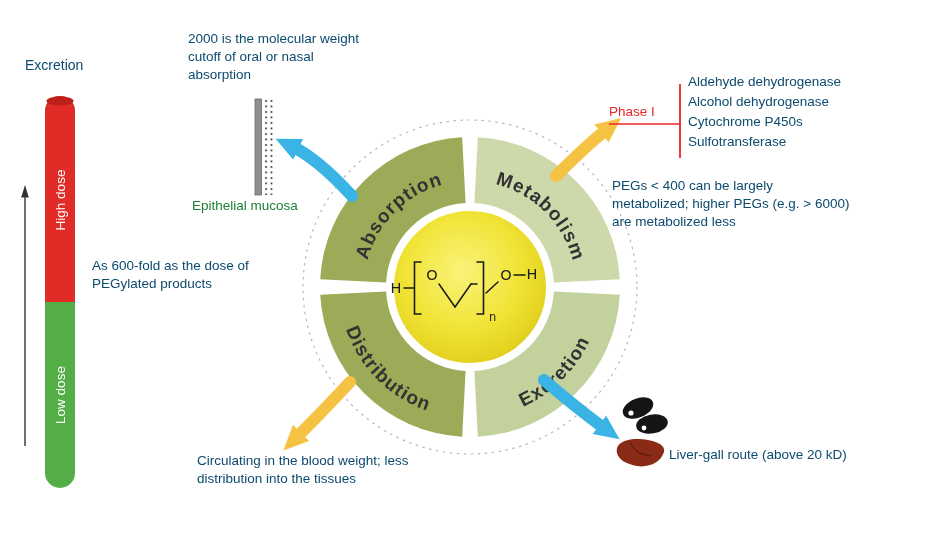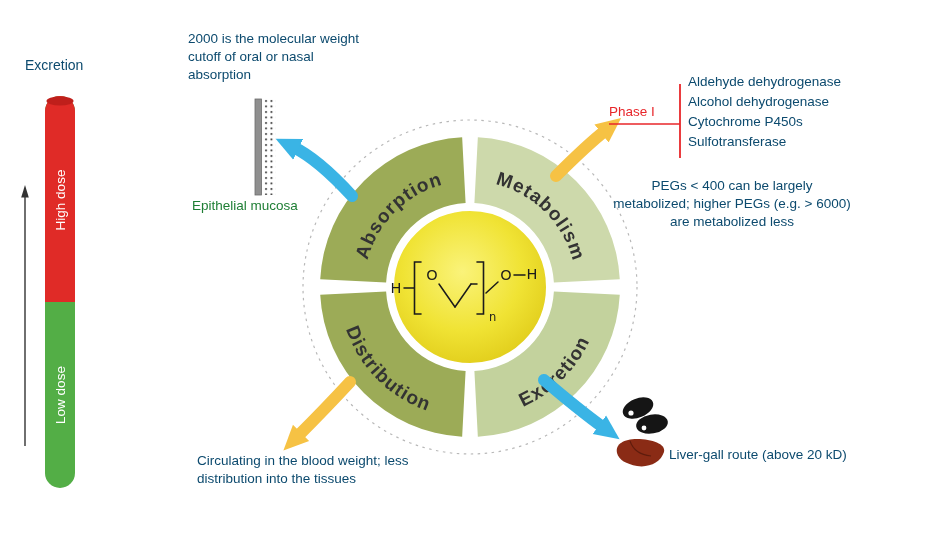--- a/index.html
+++ b/index.html
@@ -119,34 +119,35 @@
     </g>
 
     <g>
       <path d="M617,453 C615,444 624,439 637,439 C652,439 666,444 664,452 C661,462 649,468 637,466 C626,464 619,460 617,453 Z" fill="#8a2b15"></path>
       <path d="M630,441 C633,450 641,455 651,456" fill="none" stroke="#5f1c0d" stroke-width="1.1"></path>
     </g>
   </svg>
 
   <div class="txt title" style="left:25px; top:56px;">Excretion</div>
 
+  <div class="txt" style="left:92px; top:257px; width:185px;">As 600-fold as the dose of PEGylated products</div>
 
   <div class="txt" style="left:188px; top:30px; width:178px;">2000 is the molecular weight cutoff of oral or nasal absorption</div>
 
   <div class="txt green-label nowrap" style="left:192px; top:197px;">Epithelial mucosa</div>
 
   <div class="txt red-label nowrap" style="left:609px; top:103px;">Phase I</div>
 
   <div class="txt enzymes" style="left:688px; top:72px;">
     <span>Aldehyde dehydrogenase</span>
     <span>Alcohol dehydrogenase</span>
     <span>Cytochrome P450s</span>
     <span>Sulfotransferase</span>
   </div>
 
-  <div class="txt" style="left:612px; top:177px; width:240px;text-align:center;">PEGs &lt; 400 can be largely metabolized; higher PEGs (e.g. &gt; 6000) are metabolized less</div>
+  <div class="txt" style="left:612px; top:177px; width:240px;">PEGs &lt; 400 can be largely metabolized; higher PEGs (e.g. &gt; 6000) are metabolized less</div>
 
 
   <div class="txt nowrap" style="left:669px; top:446px;">Liver-gall route (above 20 kD)</div>
 
   <div class="txt" style="left:197px; top:452px; width:240px;">Circulating in the blood weight; less distribution into the tissues</div>
 
 </div>
 
 </body></html>

